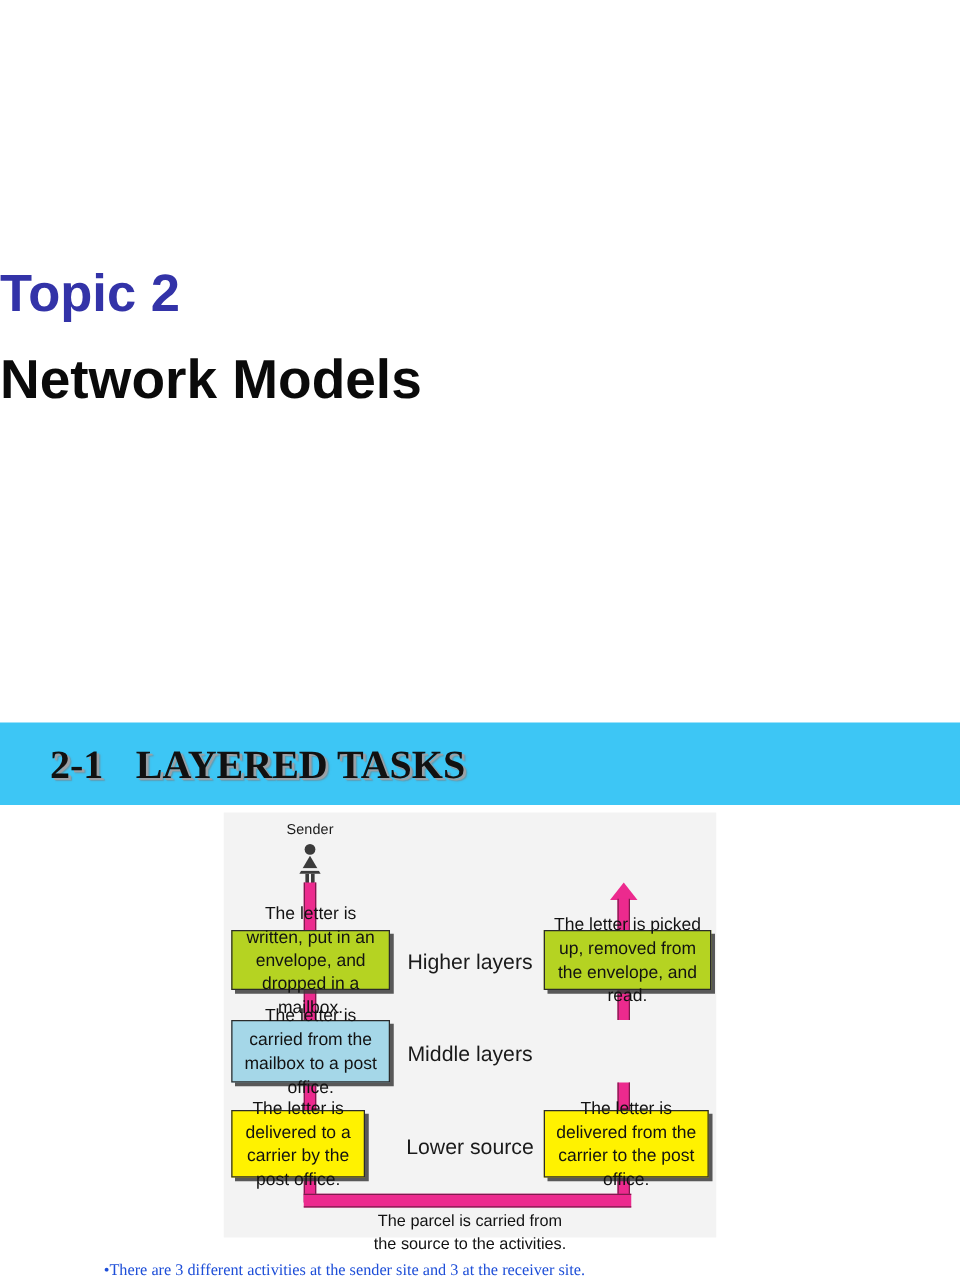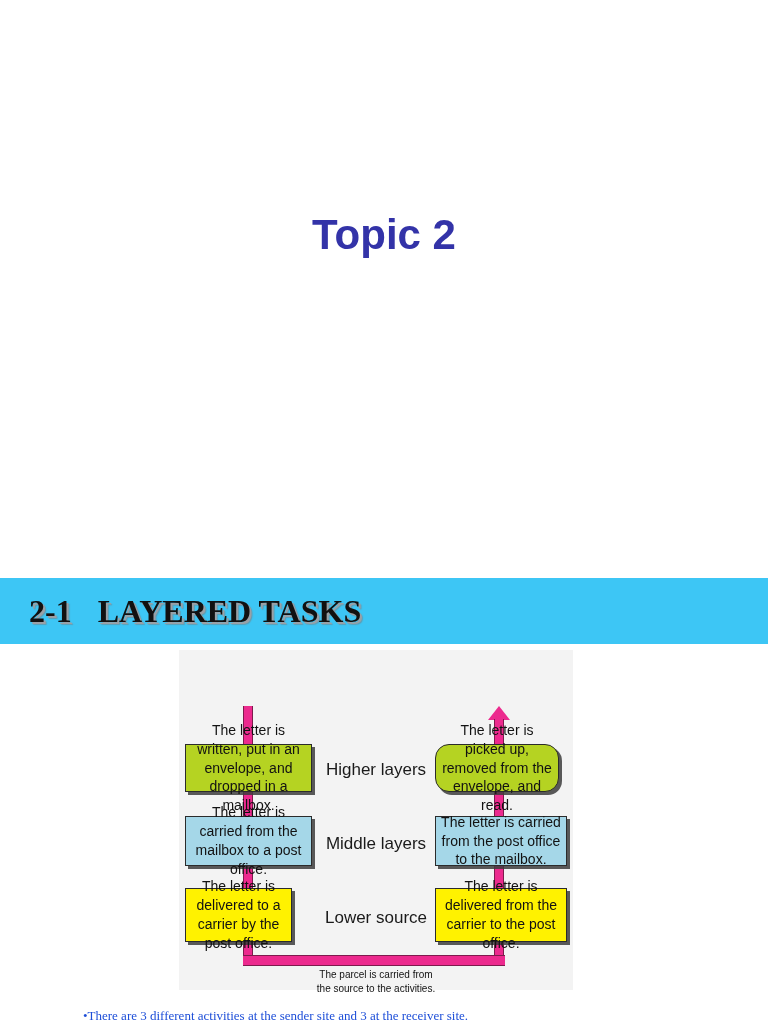--- a/index.html
+++ b/index.html
@@ -14,21 +14,21 @@
     overflow: hidden;
     position: relative;
   }
 
   
   #title-block {
     position: absolute;
     top: 212px;
     left: 0;
     width: 768px;
-    text-align: center;
+    text-align: left;
   }
   #slide-topic {
     font-family: "Liberation Sans", sans-serif;
     font-size: 42px;
     font-weight: bold;
     color: #3333a8;
     line-height: 1.1;
     letter-spacing: 0px;
   }
   #slide-title {
@@ -48,21 +48,21 @@
     width: 768px;
     height: 66px;
     background: #3dc6f5;
     box-sizing: border-box;
     display: flex;
     align-items: center;
   }
   #section-banner .banner-inner {
     display: flex;
     align-items: baseline;
-    padding-left: 29px;
+    padding-left: 40px;
     font-family: "Liberation Serif", serif;
     font-weight: bold;
     font-size: 32px;
     color: #111111;
     text-shadow: 2px 2px 0 #9aa0a6, 3px 3px 1px rgba(120,125,130,0.55);
   }
   #section-number { margin-right: 26px; }
 
   
   #diagram {
@@ -137,21 +137,21 @@
     font-size: 17px;
     color: #1a1a1a;
     font-family: "Liberation Sans", sans-serif;
   }
   #parcel-caption {
     position: absolute;
     width: 394px;
     left: 0;
     top: 318px;
     text-align: center;
-    font-size: 10px;
+    font-size: 13px;
     line-height: 1.4;
     color: #121212;
   }
 
   
   #bottom-bullet {
     position: absolute;
     top: 1008px;
     left: 70px;
     width: 680px;
@@ -160,31 +160,42 @@
     color: #1d4ed8;
     white-space: nowrap;
     margin-left: 13px;
   }
 </style>
 </head>
 <body>
 
 <div id="title-block">
   <div id="slide-topic">Topic 2</div>
+  <div id="slide-title">Network Models</div>
 </div>
 
 <div id="section-banner">
   <div class="banner-inner">
     <span id="section-number">2-1</span>
     <span id="section-heading">LAYERED TASKS</span>
   </div>
 </div>
 
 <div id="diagram">
 
+  <div class="endpoint" style="left:24px; top:8px;">
+    <div class="endpoint-label">Sender</div>
+    <svg class="person-icon" width="26" height="34" viewBox="0 0 26 34">
+      <circle cx="13" cy="5.5" r="4.3" fill="#3b3b3b"></circle>
+      <path d="M13 10.5 L4.5 25 L21.5 25 Z" fill="#3b3b3b"></path>
+      <rect x="9.3" y="25" width="2.9" height="8" fill="#3b3b3b"></rect>
+      <rect x="13.8" y="25" width="2.9" height="8" fill="#3b3b3b"></rect>
+      <rect x="5" y="20.5" width="16" height="2.2" fill="#f3f3f3"></rect>
+    </svg>
+  </div>
 
 
   <div class="pipe" style="left:64px; top:56px;  height:38px;"></div>
   <div class="pipe" style="left:64px; top:142px; height:24px;"></div>
   <div class="pipe" style="left:64px; top:216px; height:22px;"></div>
   <div class="pipe" style="left:64px; top:292px; height:20px;"></div>
 
   <div class="arrow-up" style="left:309px; top:56px;"></div>
   <div class="pipe" style="left:315px; top:69px;  height:25px;"></div>
   <div class="pipe" style="left:315px; top:142px; height:24px;"></div>
@@ -196,25 +207,22 @@
   <div class="layer-box box-green" style="left:6px; top:94px; width:127px; height:48px;">
     <span>The letter is written, put in an envelope, and dropped in a mailbox.</span>
   </div>
   <div class="layer-box box-blue" style="left:6px; top:166px; width:127px; height:50px;">
     <span>The letter is carried from the mailbox to a post office.</span>
   </div>
   <div class="layer-box box-yellow" style="left:6px; top:238px; width:107px; height:54px;">
     <span>The letter is delivered to a carrier by the post office.</span>
   </div>
 
-  <div class="layer-box box-green" style="left:256px; top:94px; width:124px; height:48px;border-radius:14px;">
+  <div class="layer-box box-green" style="left:256px; top:94px; width:134px; height:48px;">
     <span>The letter is picked up, removed from the envelope, and read.</span>
-  </div>
-  <div class="layer-box box-blue" style="left:256px; top:166px; width:132px; height:50px;">
-    <span>The letter is carried from the post office to the mailbox.</span>
   </div>
   <div class="layer-box box-yellow" style="left:256px; top:238px; width:132px; height:54px;">
     <span>The letter is delivered from the carrier to the post office.</span>
   </div>
 
   <div class="layer-name" style="left:132px; top:110px;">Higher layers</div>
   <div class="layer-name" style="left:132px; top:184px;">Middle layers</div>
   <div class="layer-name" style="left:132px; top:258px;">Lower source</div>
 
   <div id="parcel-caption">

